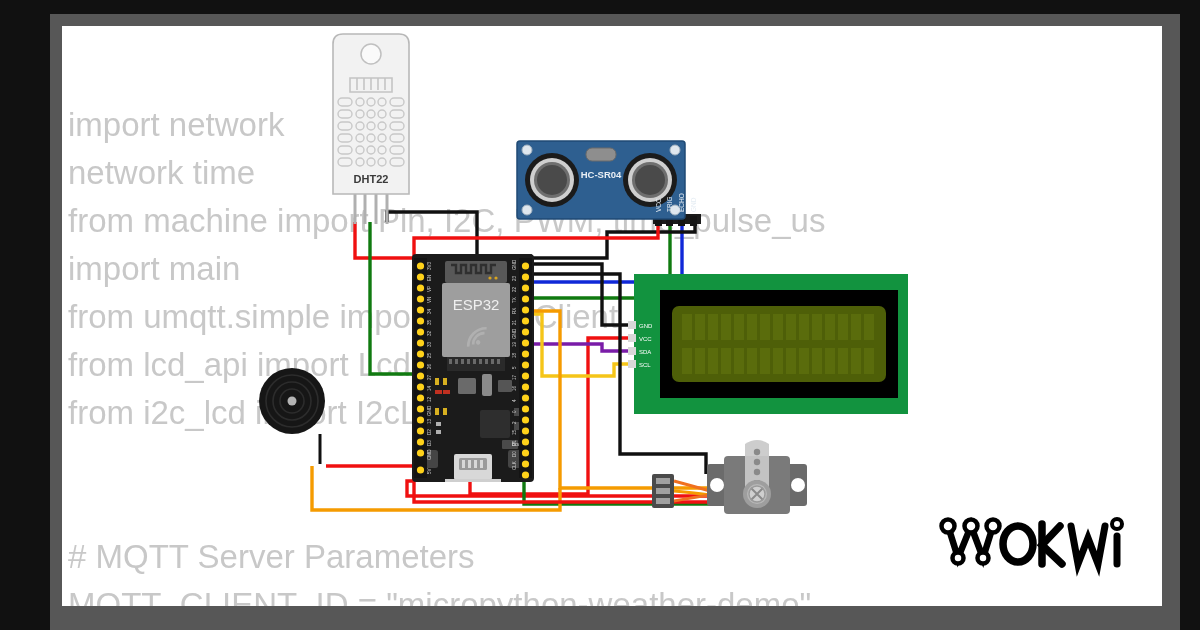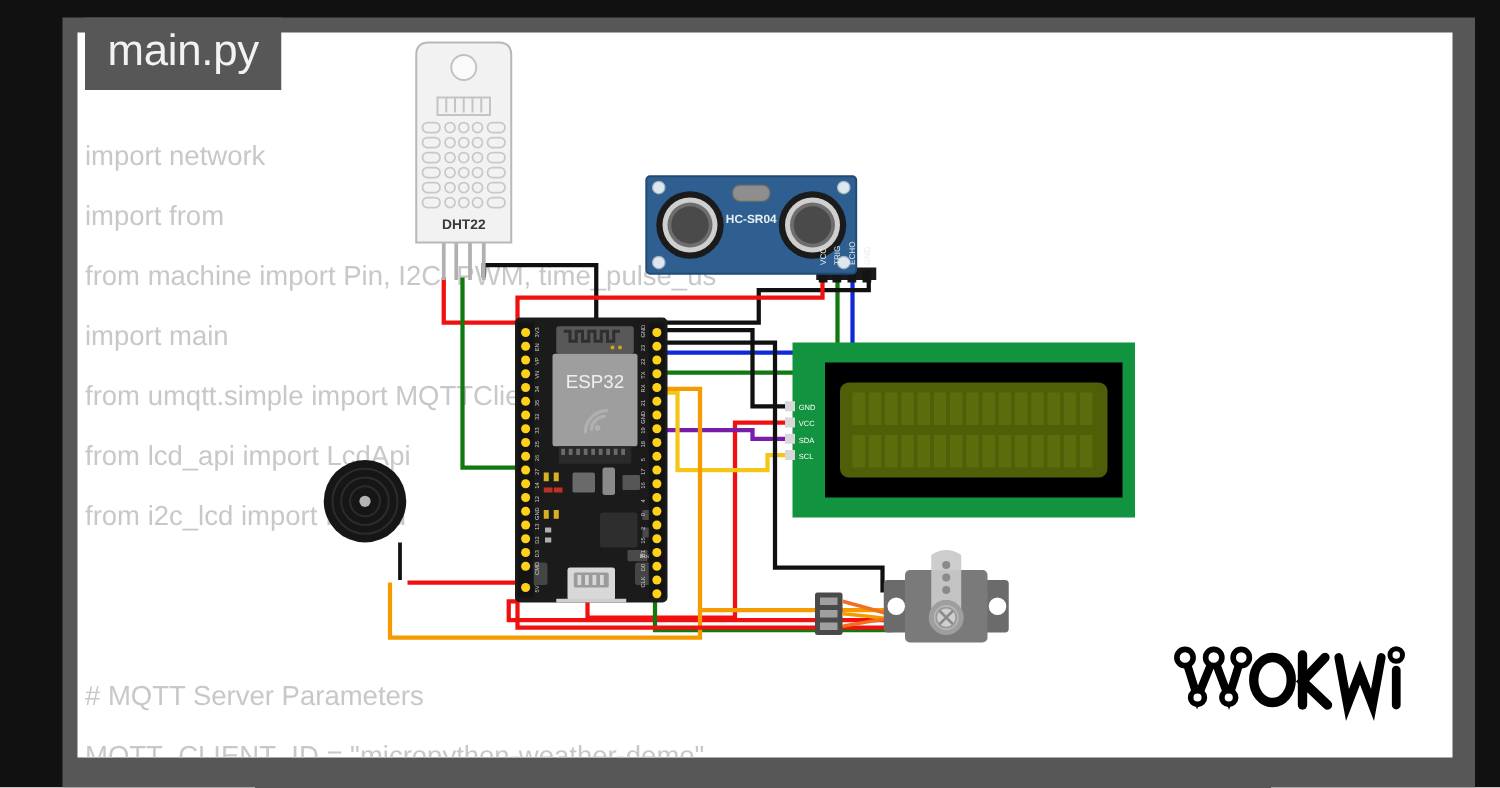--- a/index.html
+++ b/index.html
@@ -48,21 +48,21 @@
     position: absolute;
     left: 0; top: 0;
     width: 1100px; height: 580px;
     z-index: 5;
     pointer-events: none;
   }
   .code-line {
     position: absolute;
     left: 6px;
     color: #c8c8c8;
-    font-size: 22px;
+    font-size: 33px;
     line-height: 34px;
     white-space: nowrap;
     font-family: "Liberation Sans", sans-serif;
   }
   
   #diagram {
     position: absolute;
     left: 0; top: 0;
     width: 1100px; height: 472px;
     z-index: 10;
@@ -79,21 +79,21 @@
 <body>
 
 <div id="root">
 
   <div id="frame"></div>
 
   <div id="canvas">
 
     <div id="code-layer">
       <div class="code-line" style="top:82px">import network</div>
-      <div class="code-line" style="top:130px">import from</div>
+      <div class="code-line" style="top:130px">network time</div>
       <div class="code-line" style="top:178px">from machine import Pin, I2C, PWM, time_pulse_us</div>
       <div class="code-line" style="top:226px">import main</div>
       <div class="code-line" style="top:274px">from umqtt.simple import MQTTClient</div>
       <div class="code-line" style="top:322px">from lcd_api import LcdApi</div>
       <div class="code-line" style="top:370px">from i2c_lcd import I2cLcd</div>
       <div class="code-line" style="top:562px">MQTT_CLIENT_ID = "micropython-weather-demo"</div>
       <div class="code-line" style="top:514px"># MQTT Server Parameters</div>
     </div>
 
     <div id="diagram">
@@ -523,15 +523,14 @@
 
         <g>
           <path d="M179 24 L179 52" stroke="#000" stroke-width="7" stroke-linecap="round" fill="none"></path>
           <circle cx="179" cy="12" r="5" fill="#fff" stroke="#000" stroke-width="4"></circle>
         </g>
       </svg>
     </div>
 
   </div>
 
-  <div id="filename-chip">main.py</div>
 
 </div>
 
 </body></html>

